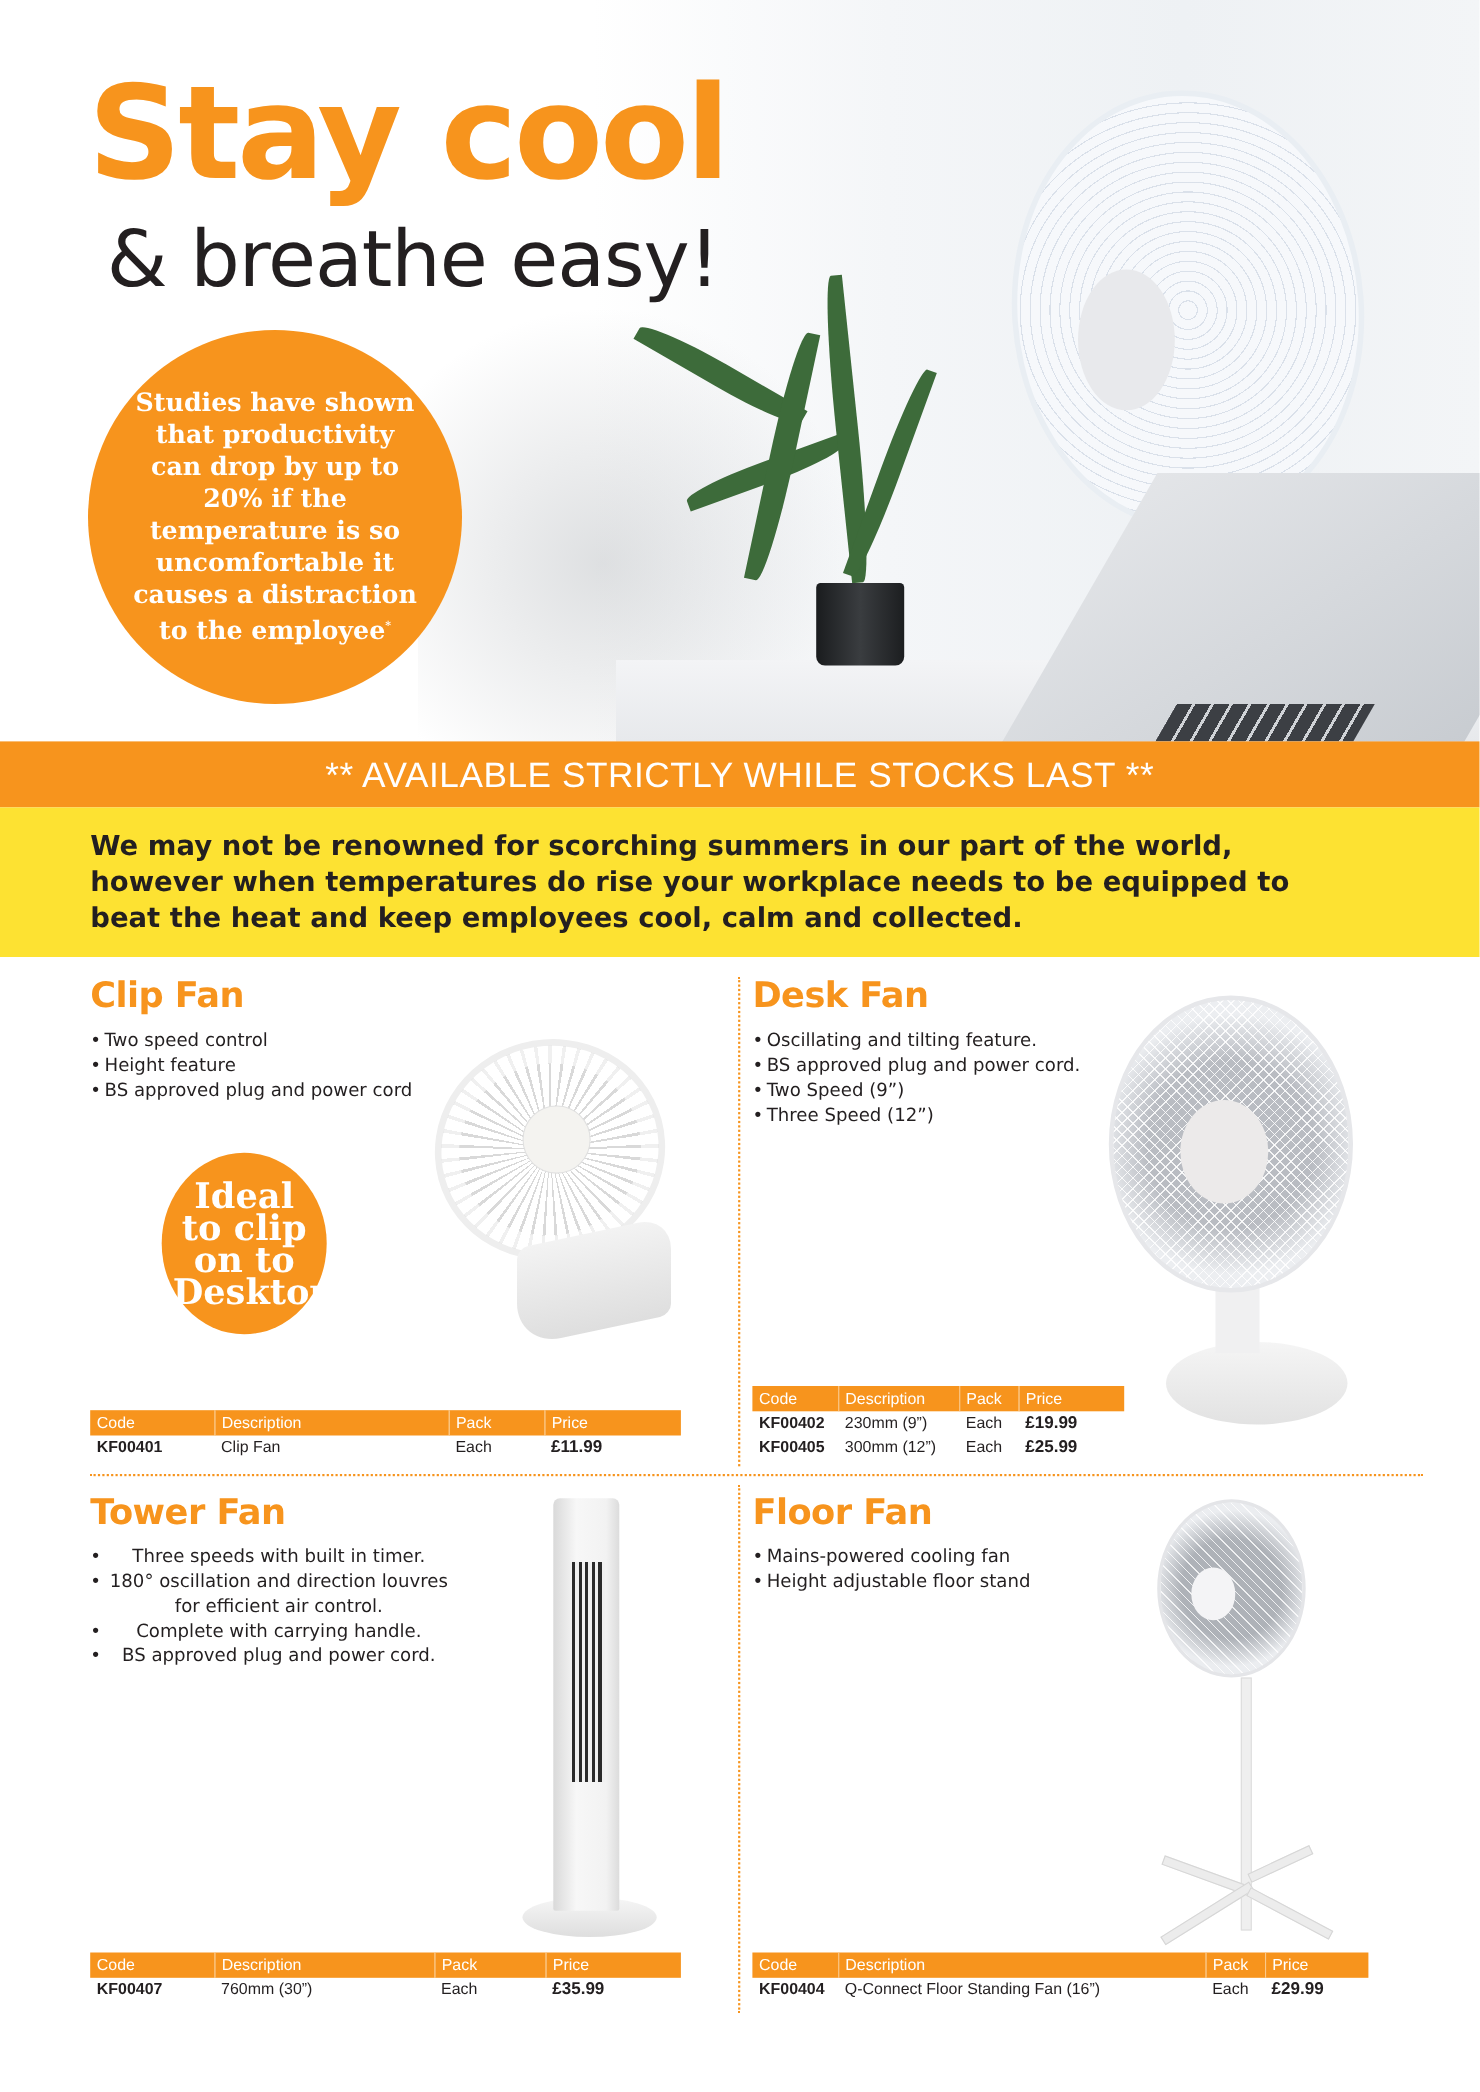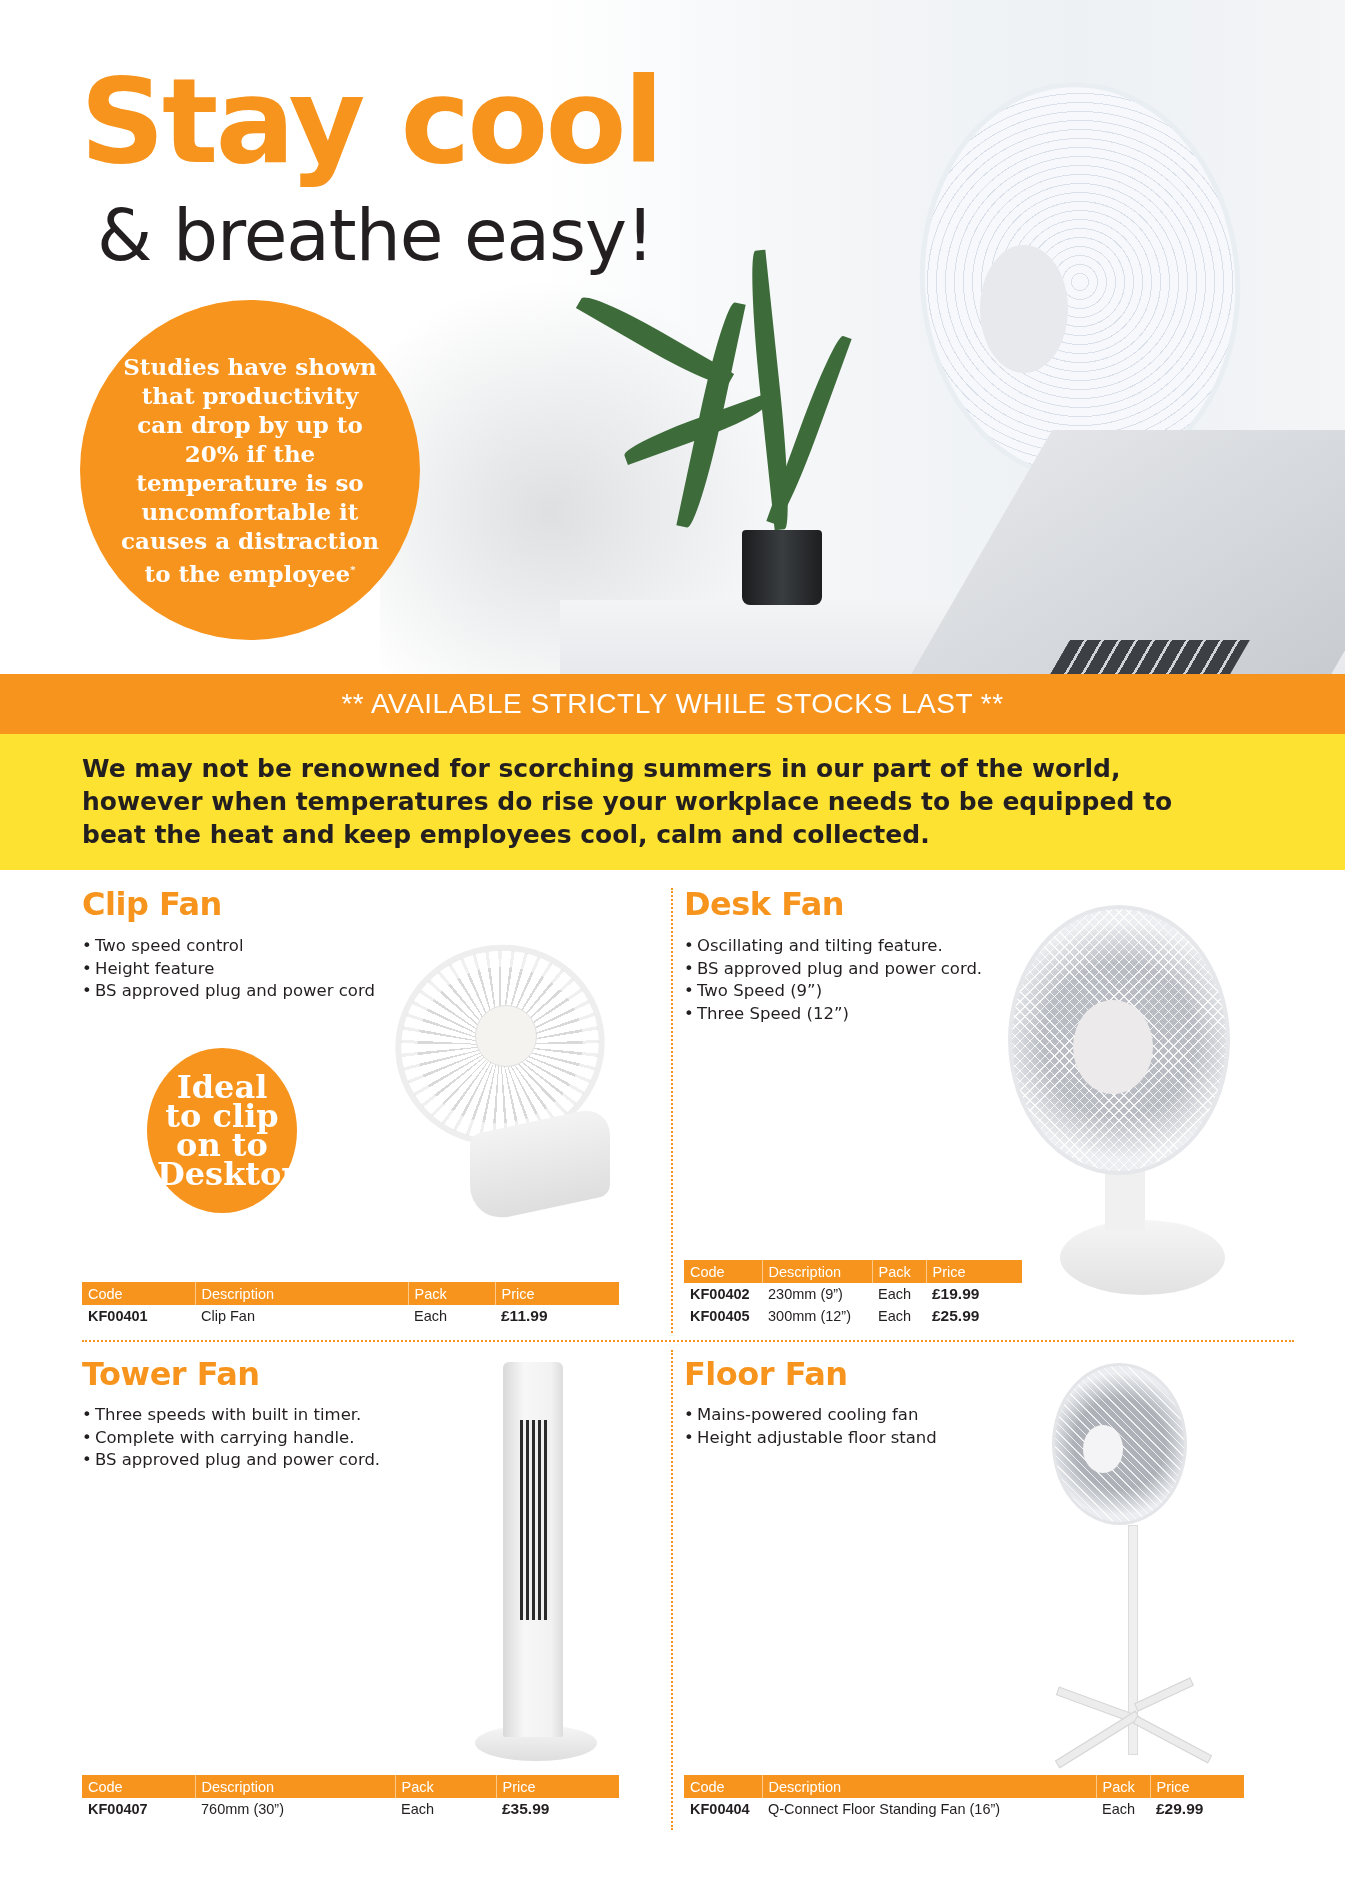--- a/index.html
+++ b/index.html
@@ -81,21 +81,21 @@
   .hero-fan-stem {
     position: absolute; left: 1128px; top: 520px; width: 34px; height: 80px;
     background: #f2f4f6; border: 1px solid #dde1e5;
   }
 
   
   .band-orange {
     position: absolute; left: 0; top: 674px; width: 1345px; height: 60px;
     background: #f7941d; color: #fff;
     display: flex; align-items: center; justify-content: center;
-    font-size: 28px; font-weight: normal; letter-spacing: 0.5px;
+    font-size: 32px; font-weight: normal; letter-spacing: 0.5px;
     font-family: "Liberation Sans", sans-serif;
   }
   .band-yellow {
     position: absolute; left: 0; top: 734px; width: 1345px; height: 136px;
     background: #fde232;
   }
   .band-yellow p {
     position: absolute; left: 82px; top: 18px; width: 1100px;
     font-size: 25px; font-weight: bold; line-height: 33px; color: #231f20;
     font-family: "DejaVu Sans", sans-serif;
@@ -323,22 +323,23 @@
         <td>300mm (12”)</td>
         <td>Each</td>
         <td class="price">£25.99</td>
       </tr>
     </tbody>
   </table>
 </section>
 
 <section>
   <h3 class="p-title" style="left:82px;top:1355px;">Tower Fan</h3>
-  <ul class="p-list" style="left:82px;top:1404px;width:330px;">
+  <ul class="p-list" style="left:82px;top:1404px;width:330px;text-align:center;">
     <li>Three speeds with built in timer.</li>
+    <li>180° oscillation and direction louvres for efficient air control.</li>
     <li>Complete with carrying handle.</li>
     <li>BS approved plug and power cord.</li>
   </ul>
   <div class="towerfan-base"></div>
   <div class="towerfan-body"></div>
   <div class="towerfan-grille"></div>
   <table class="ptable" style="left:82px;top:1775px;width:537px;">
     <thead>
       <tr>
         <th style="width:113px;">Code</th>

